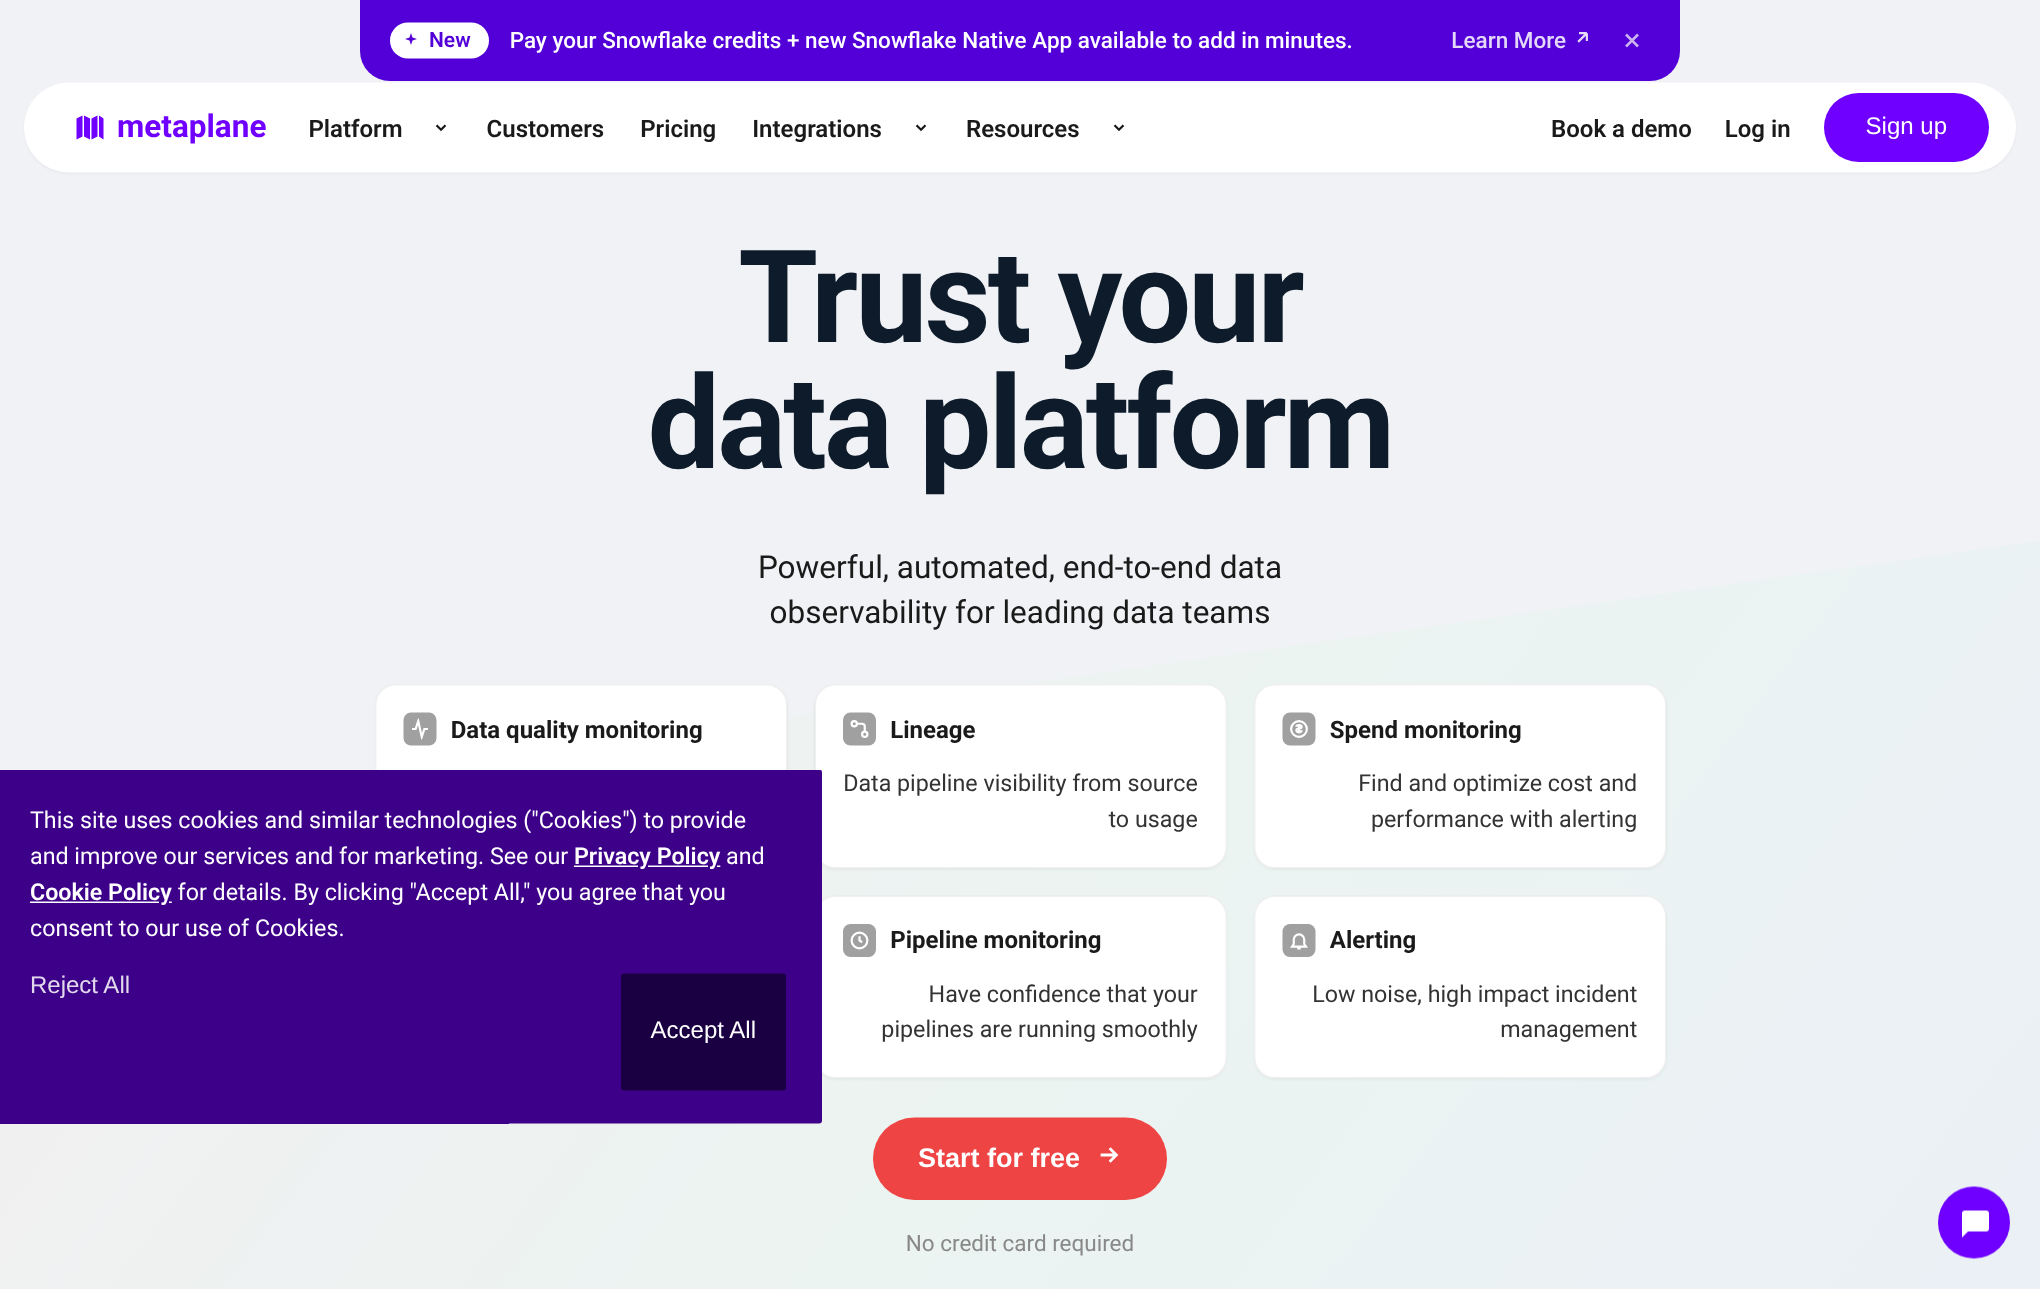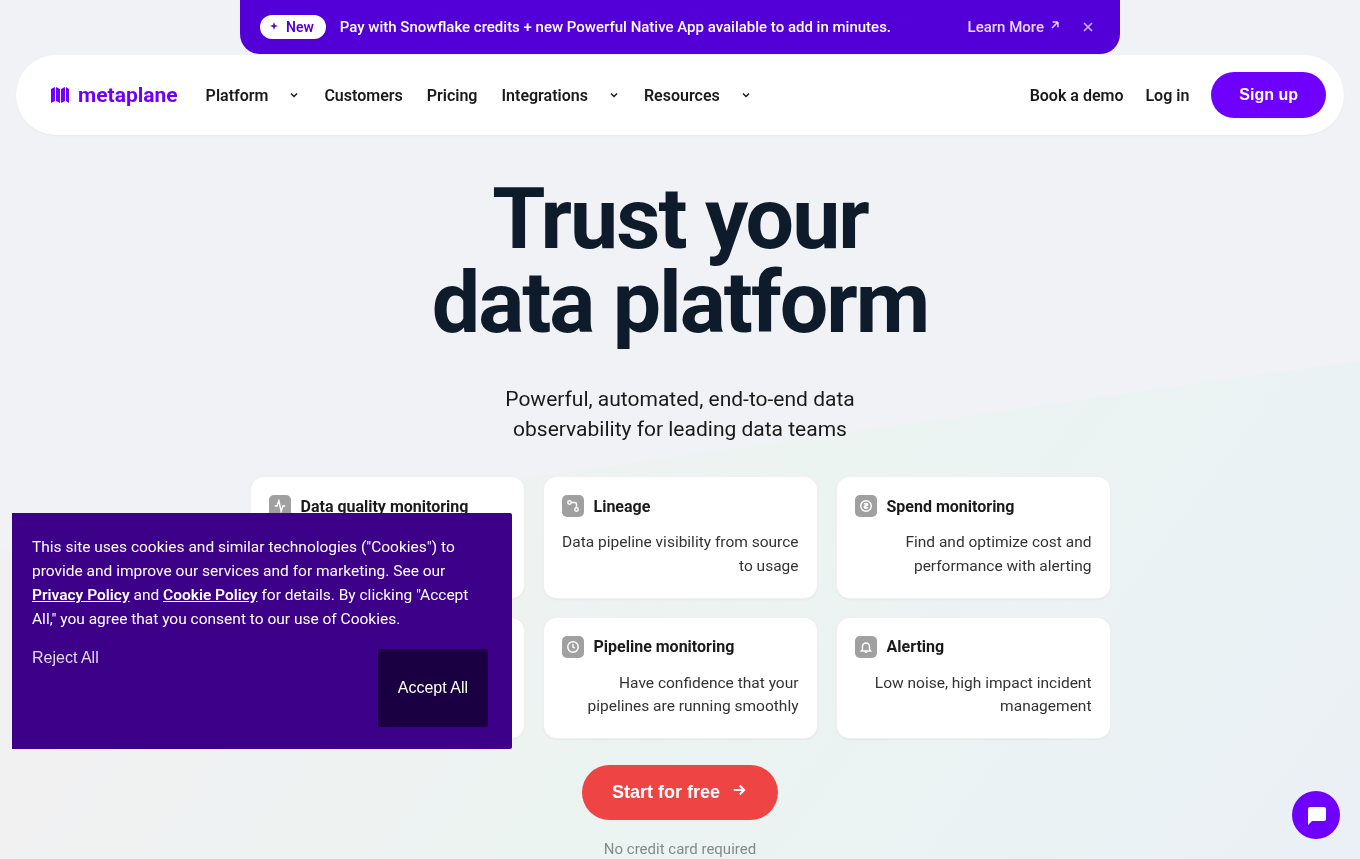--- a/index.html
+++ b/index.html
@@ -81,21 +81,21 @@
     }
     
     
     .header-wrap {
       padding: 0 16px;
     }
     
     .header {
       background: white;
       border-radius: 40px;
-      height: 80px;
+      height: 60px;
       margin-top: 1px;
       display: flex;
       align-items: center;
       padding: 0 18px 0 32px;
       box-shadow: 0 1px 2px rgba(0,0,0,0.04);
     }
     
     .logo {
       display: flex;
       align-items: center;
@@ -133,21 +133,21 @@
       align-items: center;
       gap: 22px;
     }
     
     .signup-btn {
       background: #6f00ff;
       color: white;
       border: none;
       border-radius: 999px;
       padding: 14px 28px;
-      font-weight: 700;
+      font-weight: 400;
       font-size: 16px;
       cursor: pointer;
     }
     
     
     .hero {
       text-align: center;
       margin-top: 42px;
       position: relative;
       z-index: 1;
@@ -243,22 +243,22 @@
     .no-cc {
       color: #888;
       font-size: 15px;
       margin-top: 20px;
     }
     
     
     .cookie-banner {
       position: fixed;
       bottom: 110px;
-      left: 12px;
-      width: 500px;
+      left: 0;
+      width: 548px;
       background: #3d0089;
       color: white;
       padding: 22px 24px 22px 20px;
       font-size: 15.5px;
       line-height: 1.55;
       border-radius: 0 2px 2px 0;
       z-index: 100;
     }
     
     .cookie-banner a {
@@ -323,21 +323,21 @@
 
 <div class="announcement">
   <span class="badge">
     <span class="sparkle">
       <svg width="12" height="12" viewBox="0 0 24 24" fill="#5200d7">
           <path d="M12 2l2 6 6 2-6 2-2 6-2-6-6-2 6-2z"></path>
         </svg>
     </span>
     <span>New</span>
   </span>
-  <span class="msg">Pay with Snowflake credits + new Powerful Native App available to add in minutes.</span>
+  <span class="msg">Pay your Snowflake credits + new Snowflake Native App available to add in minutes.</span>
   <span class="learn-more">
     <span>Learn More</span>
     <span>
       <svg width="14" height="14" viewBox="0 0 24 24" fill="none" stroke="currentColor" stroke-width="2.5">
           <path d="M7 17L17 7M17 7H8M17 7v9"></path>
         </svg>
     </span>
   </span>
   <span class="close">
     <svg width="16" height="16" viewBox="0 0 24 24" fill="none" stroke="currentColor" stroke-width="2.5">

